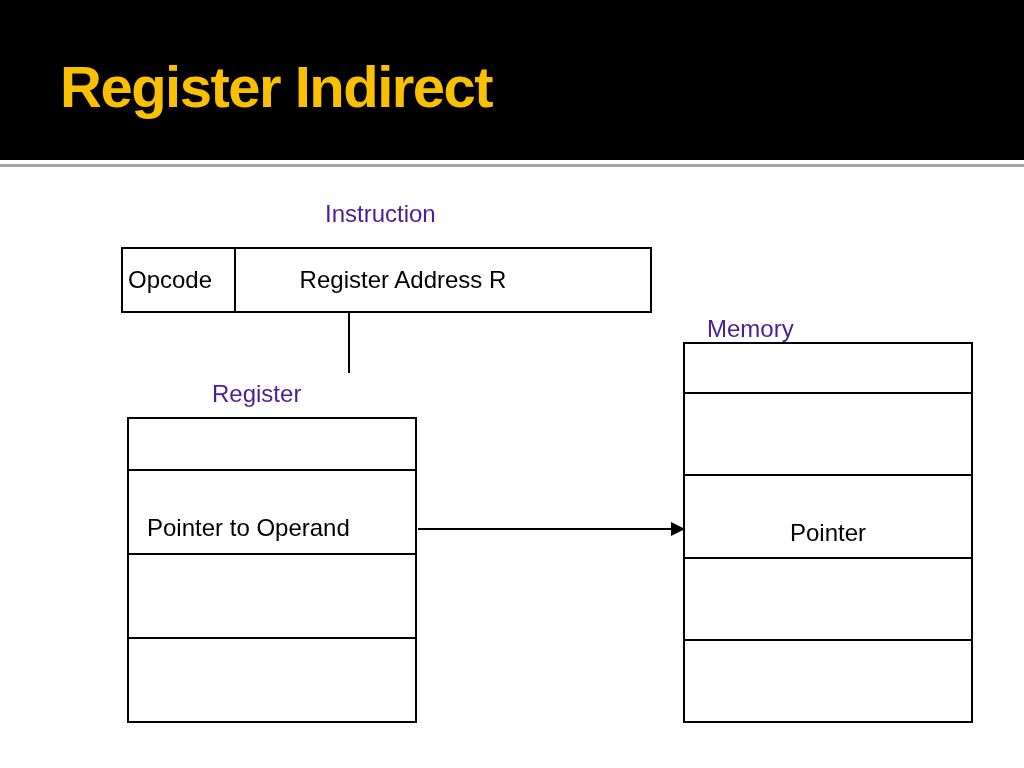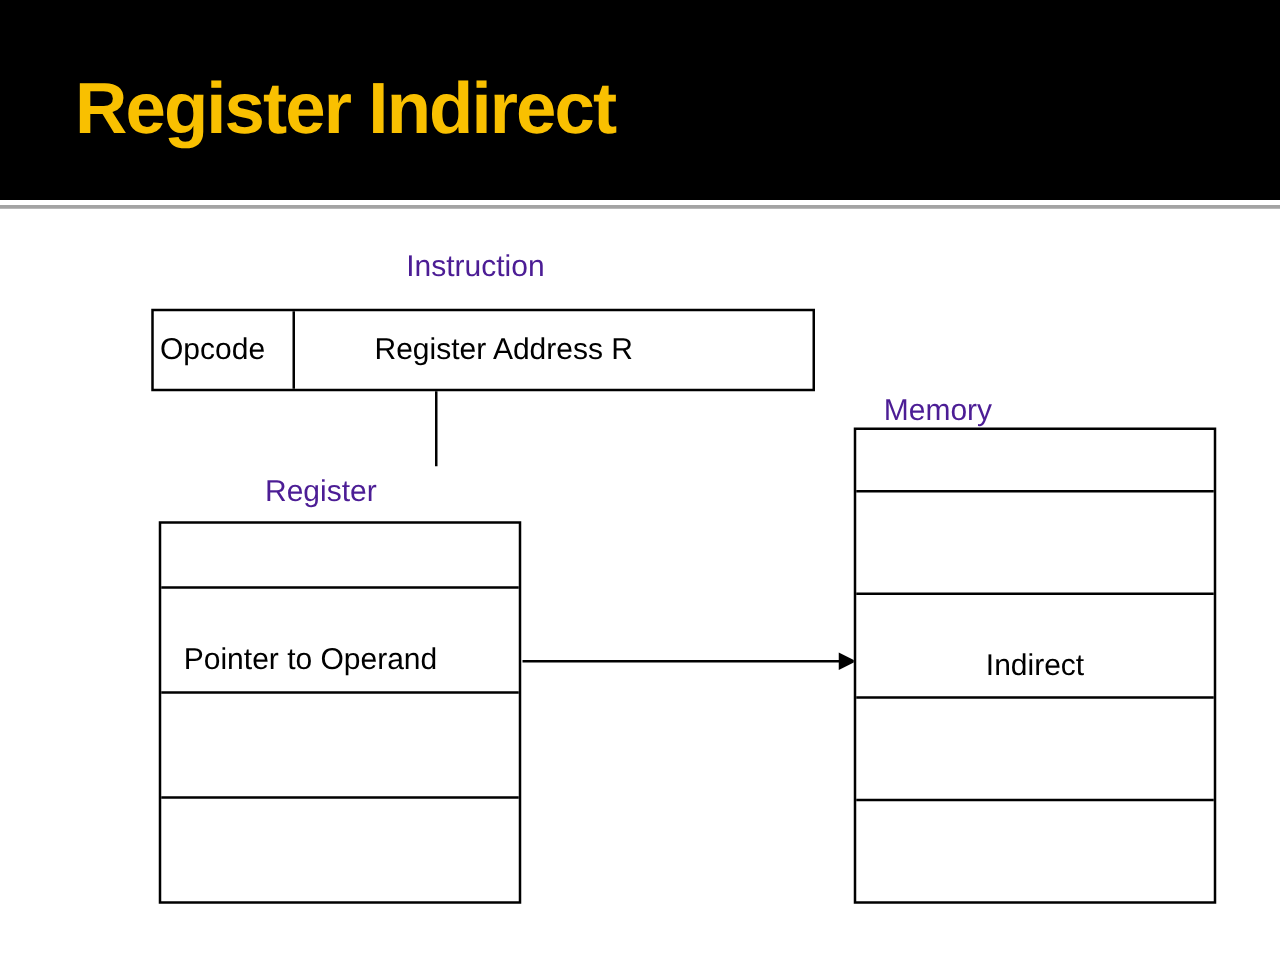--- a/index.html
+++ b/index.html
@@ -164,18 +164,18 @@
   </div>
 
   <div class="arrow-line"></div>
   <div class="arrow-head"></div>
 
   <div class="dlabel" style="left:707px; top:288px;margin-top:28px;">Memory</div>
 
   <div class="box-table memory-table">
     <div class="box-row row-center"></div>
     <div class="box-row row-center"></div>
-    <div class="box-row row-center">Indirect</div>
+    <div class="box-row row-center">Pointer</div>
     <div class="box-row row-center"></div>
     <div class="box-row row-center"></div>
   </div>
 
 </div>
 
 </body></html>

